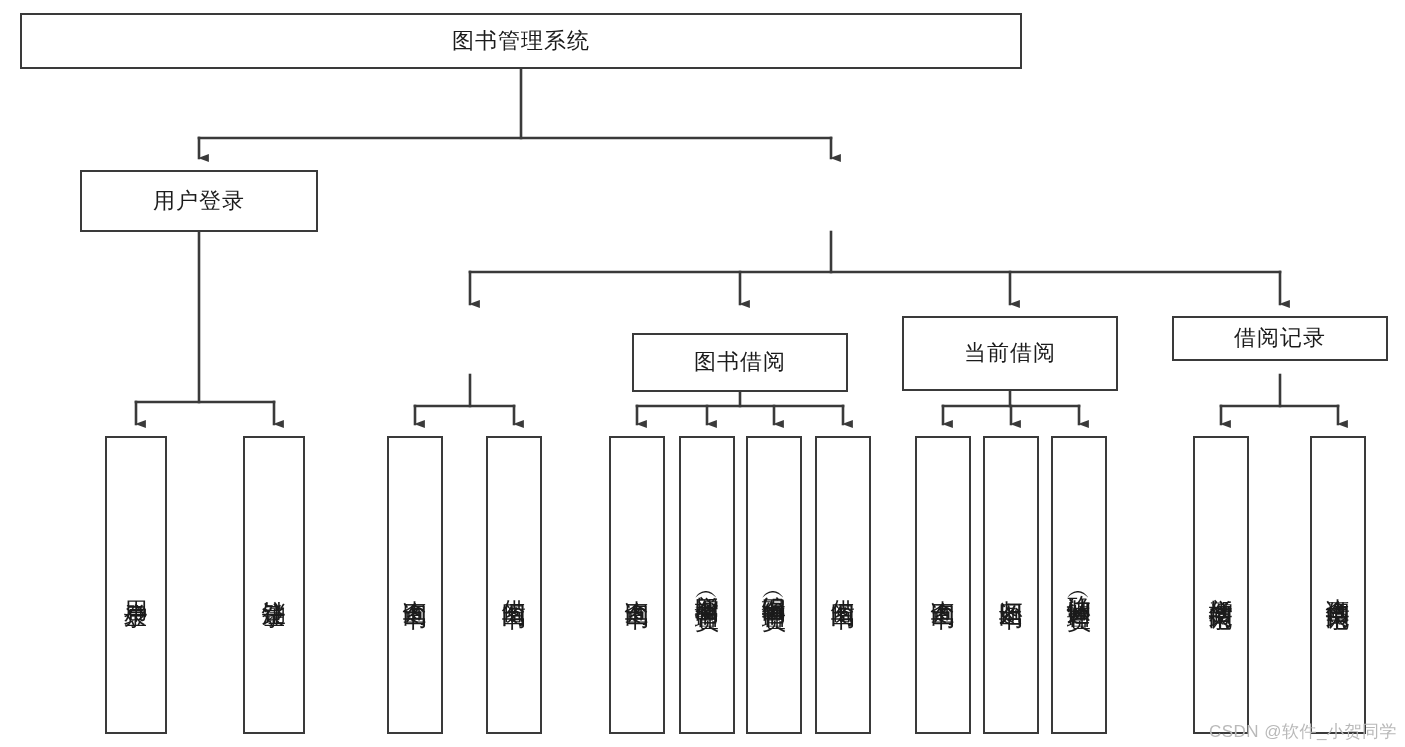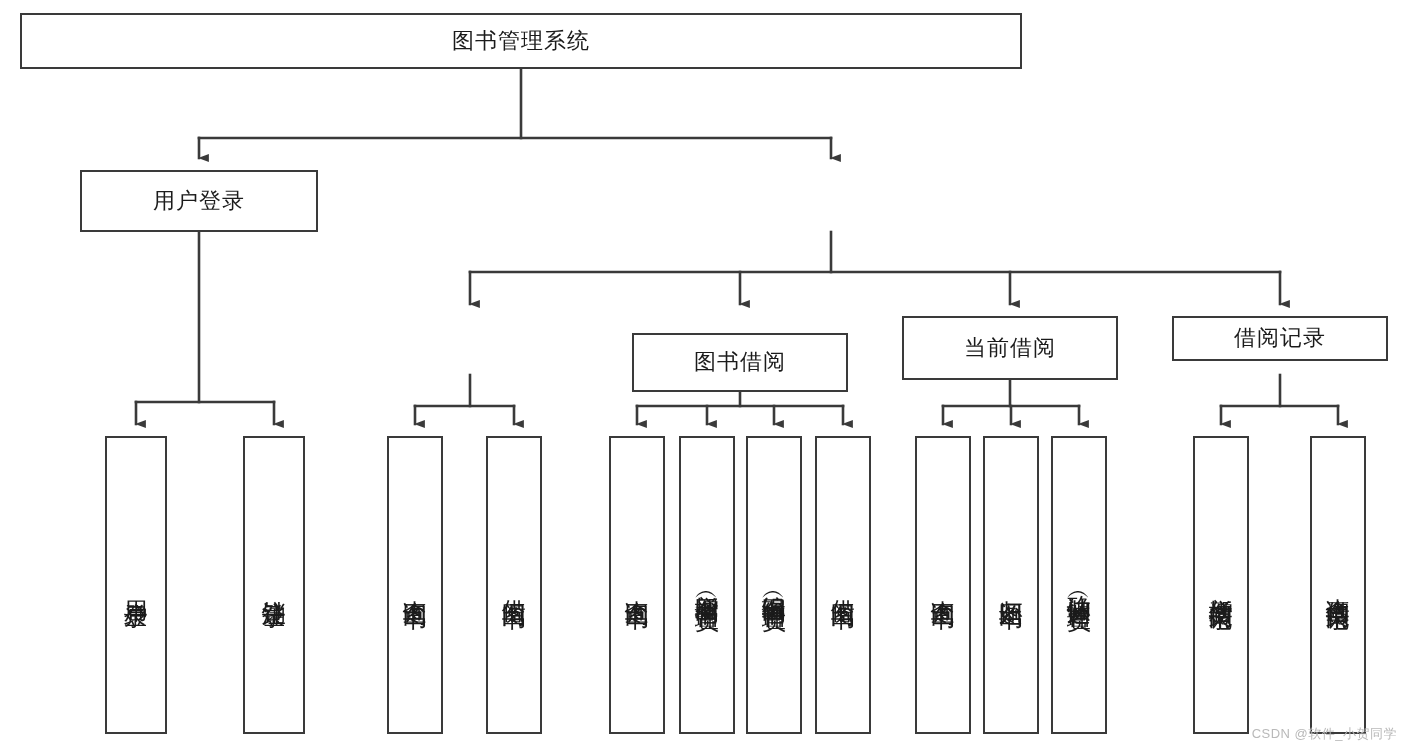--- a/index.html
+++ b/index.html
@@ -55,21 +55,21 @@
     justify-content: center;
     white-space: nowrap;
   }
   .node-v > span {
     display: inline-block;
   }
   .watermark {
     position: absolute;
     right: 8px;
     bottom: 4px;
-    font-size: 13px;
+    font-size: 17px;
     color: #b9b9b9;
     letter-spacing: 0.5px;
     z-index: 3;
     white-space: nowrap;
   }
 </style>
 </head>
 <body>
 
 <div id="canvas">
@@ -122,21 +122,21 @@
       <path d="M 1221 406 L 1221 424" marker-end="url(#arrow)"></path>
       <path d="M 1338 406 L 1338 424" marker-end="url(#arrow)"></path>
     </g>
   </svg>
 
   <div class="node node-h" style="left: 20px; top: 13px; width: 1002px; height: 56px;">图书管理系统</div>
 
   <div class="node node-h" style="left: 80px; top: 170px; width: 238px; height: 62px;">用户登录</div>
 
   <div class="node node-h" style="left: 632px; top: 316px; width: 216px; height: 59px; margin-top: 17px;">图书借阅</div>
-  <div class="node node-h" style="left: 902px; top: 316px; width: 216px; height: 64px;">当前借阅</div>
+  <div class="node node-h" style="left: 902px; top: 316px; width: 216px; height: 75px;">当前借阅</div>
   <div class="node node-h" style="left: 1172px; top: 316px; width: 216px; height: 45px; font-family: Liberation Serif, serif;">借阅记录</div>
 
   <div class="node node-v" style="left: 105px; top: 436px; width: 62px; height: 298px;">
       <span>用户登录</span>
     </div>
   <div class="node node-v" style="left: 243px; top: 436px; width: 62px; height: 298px;">
       <span>注销登录</span>
     </div>
   <div class="node node-v" style="left: 387px; top: 436px; width: 56px; height: 298px;">
       <span>查询图书</span>

